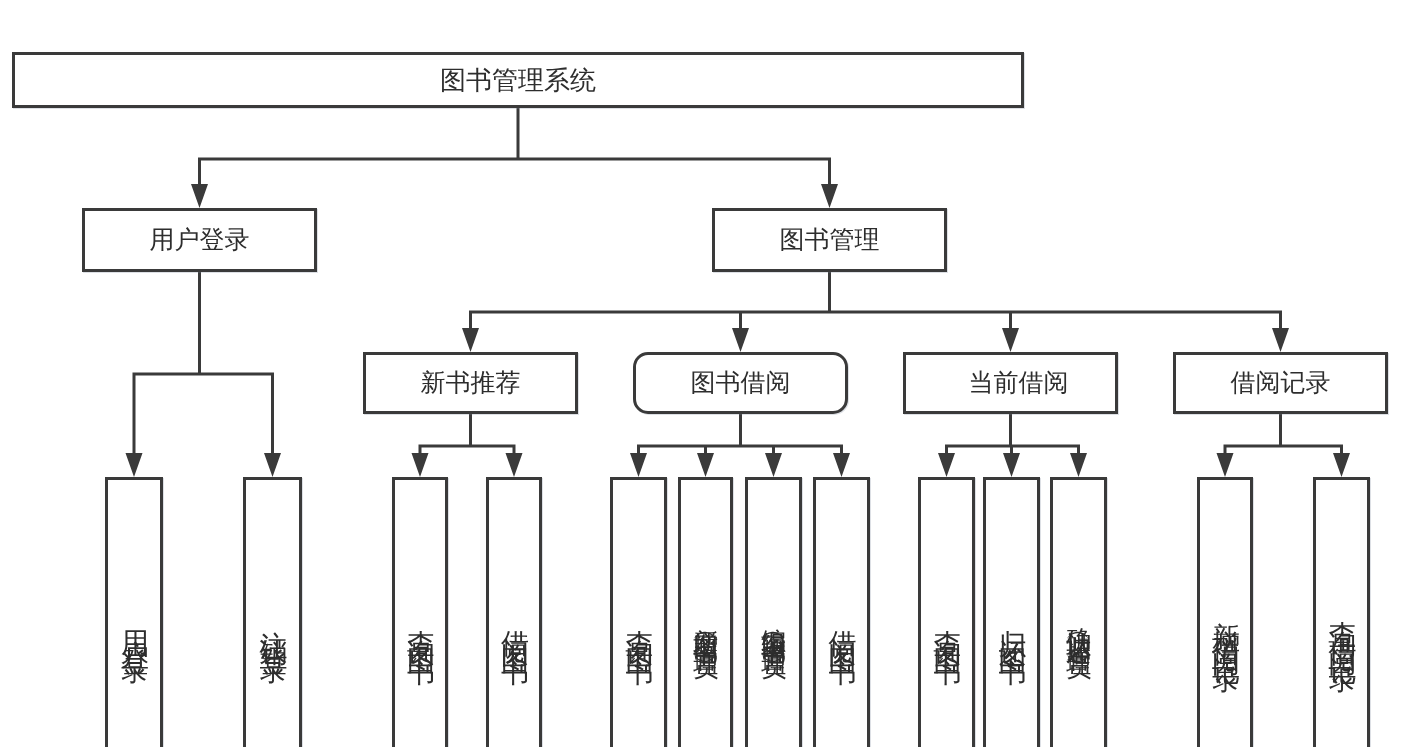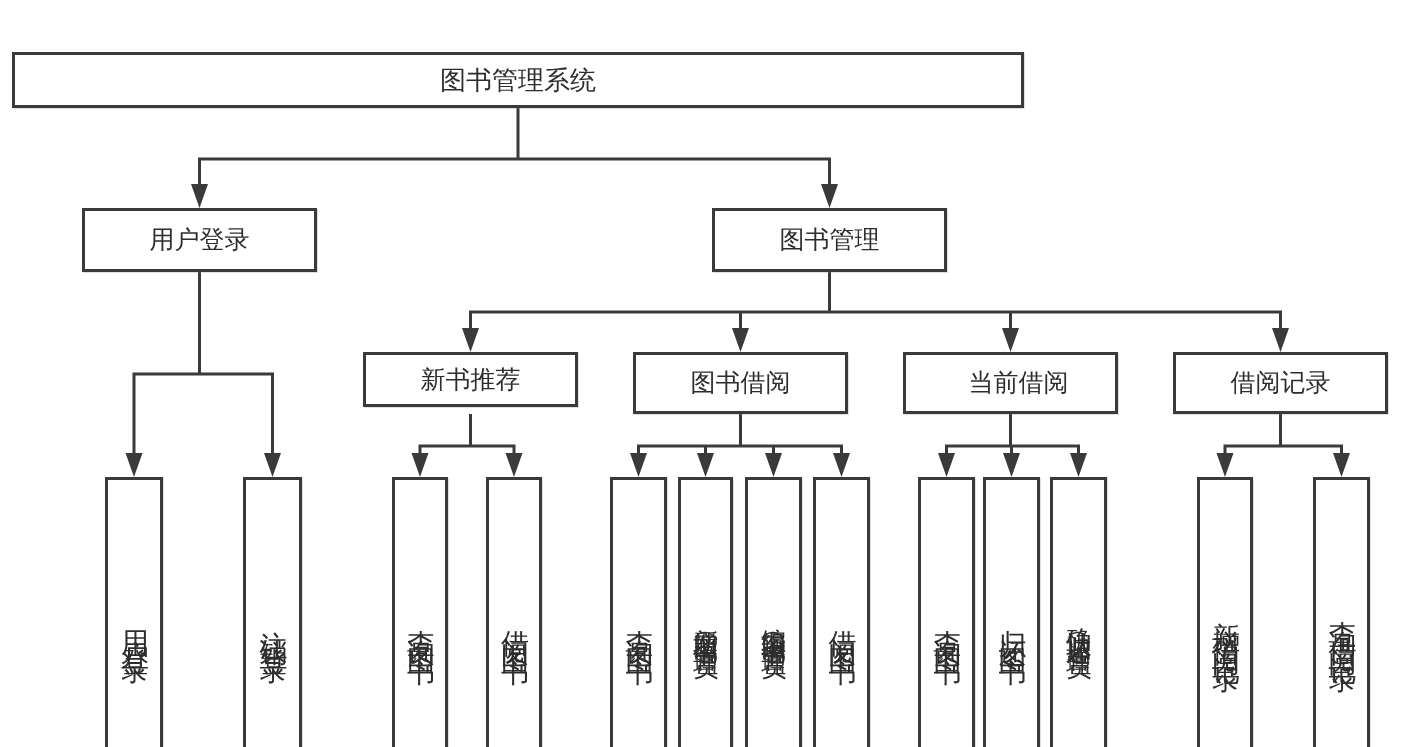--- a/index.html
+++ b/index.html
@@ -82,24 +82,24 @@
         <path d="M 1280.5 375 L 1280.5 407 M 1223.5 407 L 1343 407 M 1225 407 L 1225 416 M 1341.5 407 L 1341.5 416" fill="none" stroke="#3a3a3a" stroke-width="3"></path>
         <path d=" M 1216.5 414 L 1233.5 414 L 1225 438 Z M 1333 414 L 1350 414 L 1341.5 438 Z" fill="#3a3a3a" stroke="none"></path>
       </g>
     </svg>
   <div id="nodes">
       <div class="node" style="left: 12px; top: 13px; width: 1012px; height: 56px; font-size: 26px;">图书管理系统</div>
       <div class="node" style="left: 82px; top: 169px; width: 235px; height: 64px; font-size: 25px;">用户登录</div>
       <div class="node vertical" style="left: 105px; top: 438px; width: 58px; height: 298px; font-size: 28px; letter-spacing: 9px;">用户登录</div>
       <div class="node vertical" style="left: 243px; top: 438px; width: 59px; height: 298px; font-size: 28px; letter-spacing: 9px;">注销登录</div>
       <div class="node" style="left: 712px; top: 169px; width: 235px; height: 64px; font-size: 25px; font-family: Liberation Serif, serif;">图书管理</div>
-      <div class="node" style="left: 363px; top: 313px; width: 215px; height: 55px; font-size: 25px;">新书推荐</div>
+      <div class="node" style="left: 363px; top: 313px; width: 215px; height: 62px; font-size: 25px;">新书推荐</div>
       <div class="node vertical" style="left: 392px; top: 438px; width: 56px; height: 298px; font-size: 28px; letter-spacing: 9px;">查询图书</div>
       <div class="node vertical" style="left: 486px; top: 438px; width: 56px; height: 298px; font-size: 28px; letter-spacing: 9px;">借阅图书</div>
-      <div class="node" style="left: 633px; top: 313px; width: 215px; height: 62px; font-size: 25px;">图书借阅</div>
+      <div class="node" style="left: 633px; top: 313px; width: 215px; height: 62px; font-size: 25px; border-radius: 15px;">图书借阅</div>
       <div class="node vertical" style="left: 610px; top: 438px; width: 57px; height: 298px; font-size: 28px; letter-spacing: 9px;">查询图书</div>
       <div class="node vertical" style="left: 678px; top: 438px; width: 55px; height: 298px; font-size: 25px; letter-spacing: 4px;">新增图书（管理员）</div>
       <div class="node vertical" style="left: 745px; top: 438px; width: 57px; height: 298px; font-size: 25px; letter-spacing: 4px;">编辑图书（管理员）</div>
       <div class="node vertical" style="left: 813px; top: 438px; width: 57px; height: 298px; font-size: 28px; letter-spacing: 9px;">借阅图书</div>
       <div class="node" style="left: 903px; top: 313px; width: 215px; height: 62px; font-size: 25px; padding-left: 16px;">当前借阅</div>
       <div class="node vertical" style="left: 918px; top: 438px; width: 57px; height: 298px; font-size: 28px; letter-spacing: 9px;">查询图书</div>
       <div class="node vertical" style="left: 983px; top: 438px; width: 57px; height: 298px; font-size: 28px; letter-spacing: 9px;">归还图书</div>
       <div class="node vertical" style="left: 1050px; top: 438px; width: 57px; height: 298px; font-size: 25px; letter-spacing: 4px;">确认归还（管理员）</div>
       <div class="node" style="left: 1173px; top: 313px; width: 215px; height: 62px; font-size: 25px;">借阅记录</div>
       <div class="node vertical" style="left: 1197px; top: 438px; width: 56px; height: 298px; font-size: 28px; letter-spacing: 9px;">新增借阅记录</div>

